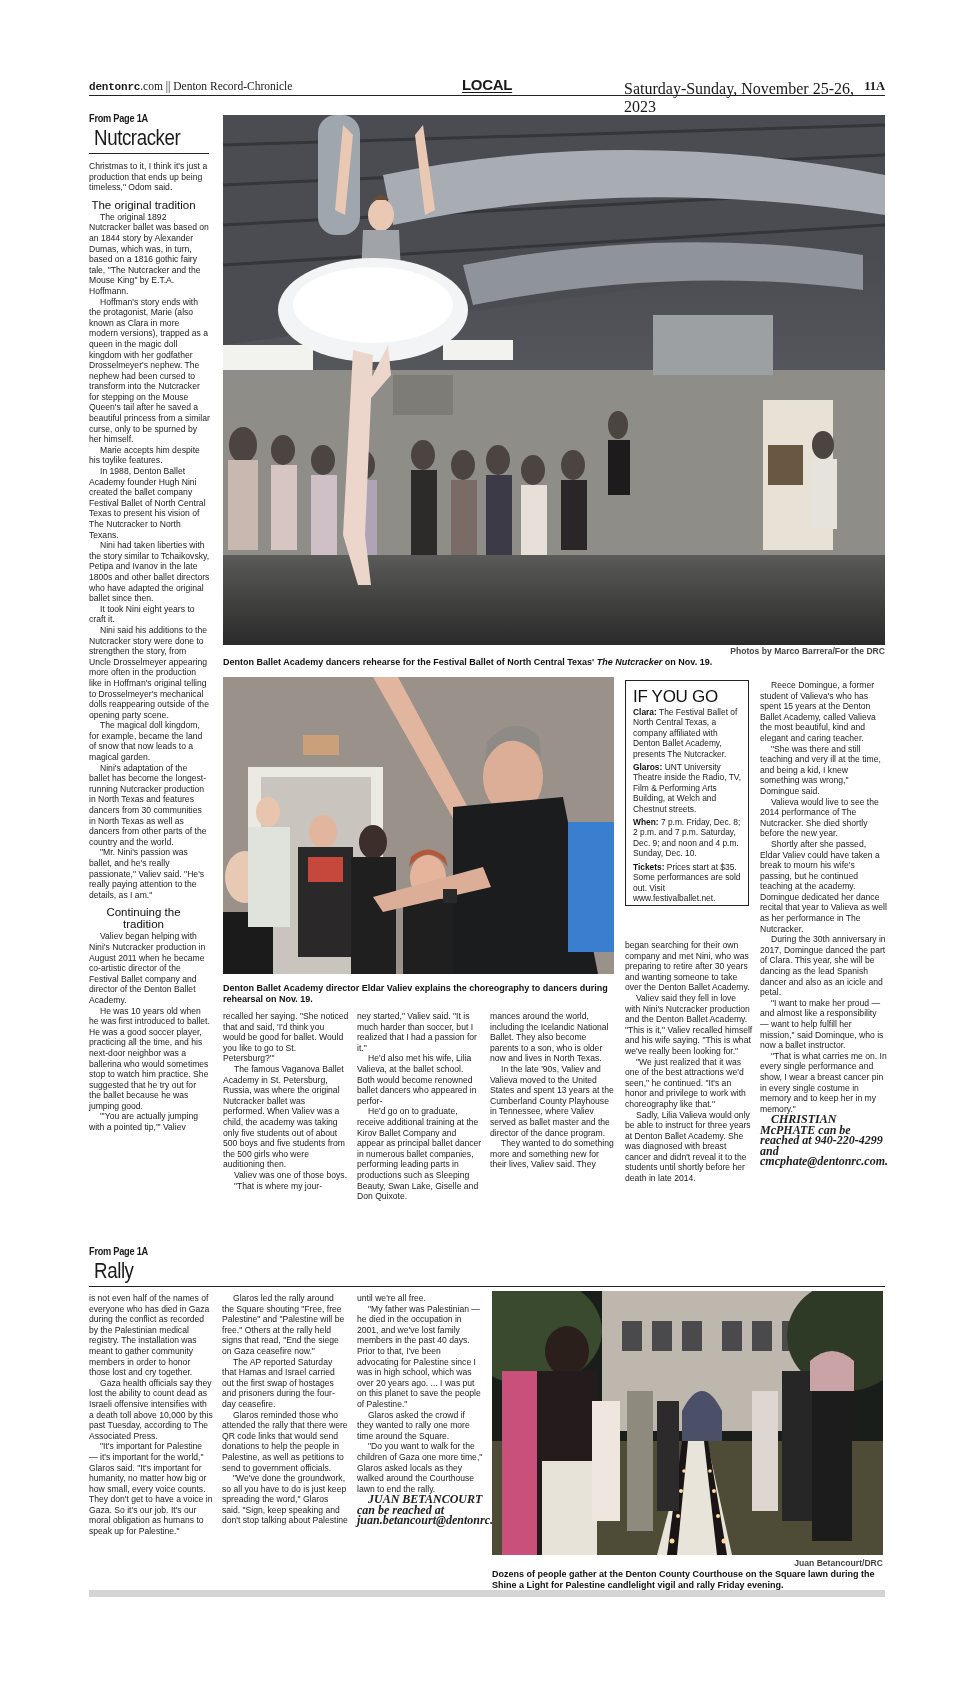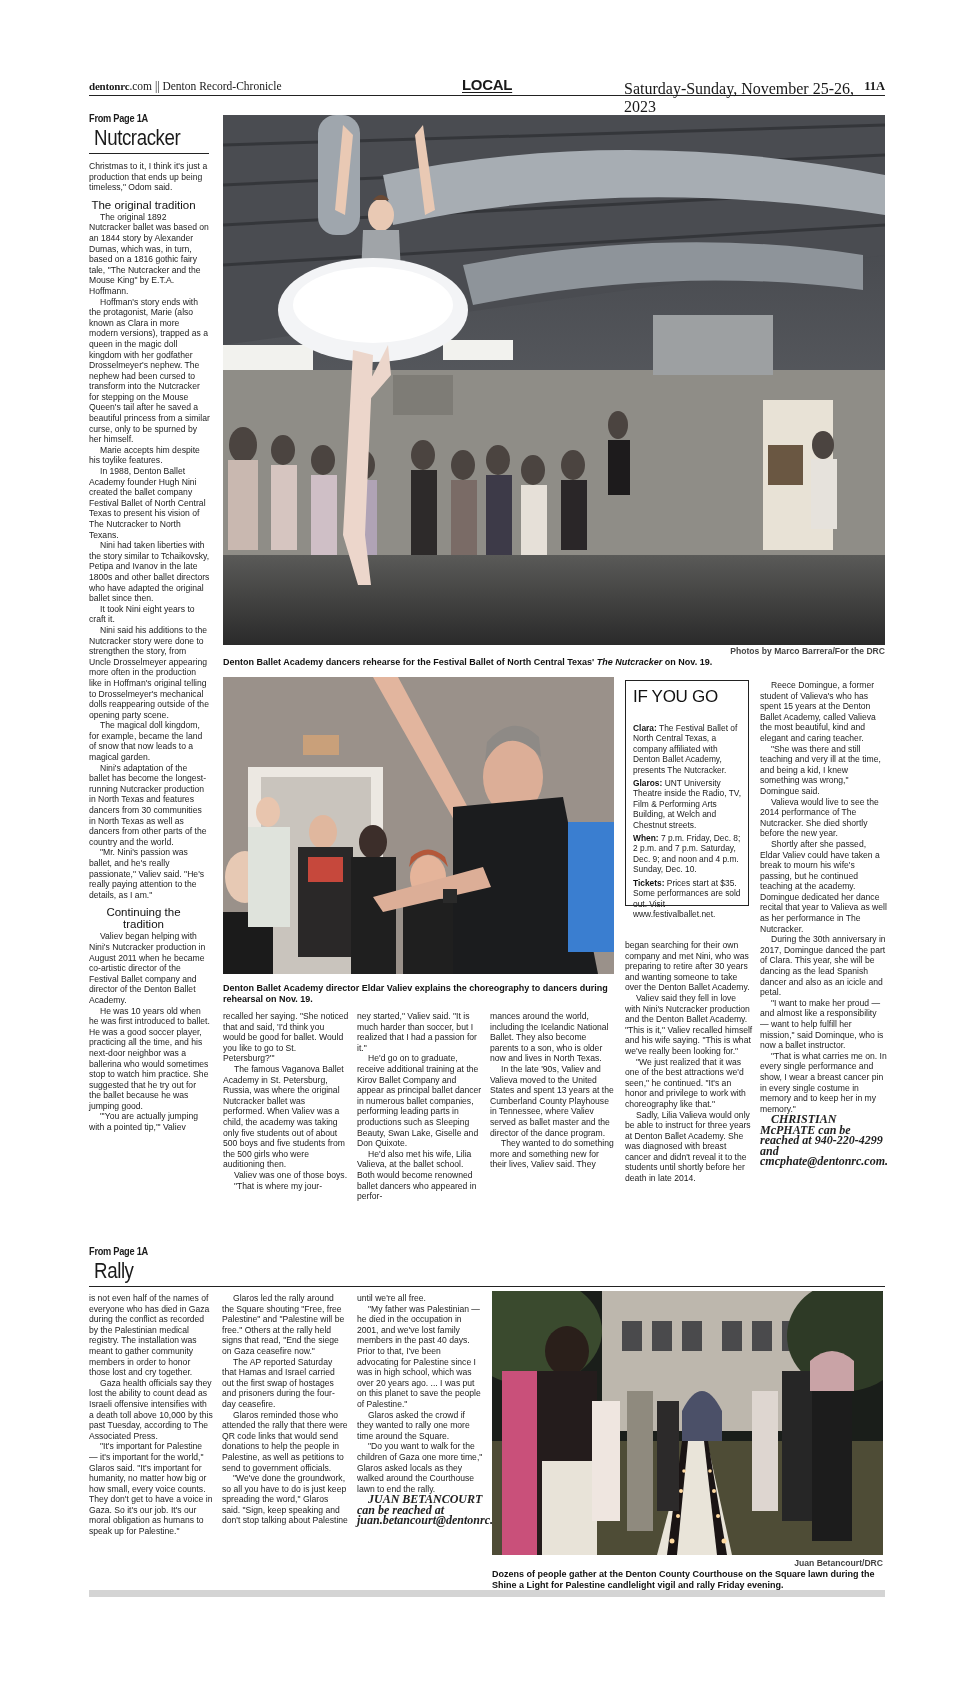--- a/index.html
+++ b/index.html
@@ -1,41 +1,41 @@
 <!DOCTYPE html>
 <html><head>
 <meta charset="utf-8">
 <style>
   * { box-sizing: border-box; margin: 0; padding: 0; }
   html, body { width: 972px; height: 1692px; background: #ffffff; overflow: hidden; }
   body { position: relative; font-family: "Liberation Sans", sans-serif; color: #1a1a1a; }
   .abs { position: absolute; }
   .masthead { left: 89px; top: 76px; width: 796px; height: 20px; border-bottom: 1.5px solid #222; }
   .mh-left { position: absolute; left: 0; top: 4px; font-family: "Liberation Serif", serif; font-size: 11.5px; }
-  .mh-left b { font-family: Liberation Serif, serif; font-weight: 700; font-size: 11px; letter-spacing: -0.2px; }
+  .mh-left b { font-family: Liberation Mono, monospace; font-weight: 700; font-size: 11px; letter-spacing: -0.2px; }
   .mh-section { position: absolute; left: 373px; top: 0; font-family: "Liberation Sans", sans-serif; font-weight: 700; font-size: 15px; text-decoration: underline; text-underline-offset: 2px; letter-spacing: -0.3px; }
   .mh-date { position: absolute; left: 535px; top: 4px; font-family: "Liberation Serif", serif; font-size: 16px; }
   .mh-page { position: absolute; right: 0; top: 3px; font-family: "Liberation Serif", serif; font-weight: 700; font-size: 12.5px; }
 
   .kicker { font-family: "Liberation Sans", sans-serif; font-weight: 700; font-size: 10.5px; letter-spacing: -0.3px; transform: scaleX(0.88); transform-origin: left; }
   .jump-head { font-family: "Liberation Sans", sans-serif; font-size: 22px; letter-spacing: -0.5px; transform: scaleX(0.85); transform-origin: left; padding-left: 6px; }
   .rule { height: 0; border-top: 1.2px solid #222; }
 
   .col { font-size: 8.6px; line-height: 10.6px; color: #222; }
   .col p { text-indent: 11px; }
   .col p.noindent { text-indent: 0; }
   .col h3 { font-size: 11.5px; line-height: 12px; font-weight: 400; color: #111; margin: 6px 12px 1px 0; text-align: center; }
   .sig { font-family: "Liberation Serif", serif; font-style: italic; font-weight: 700; font-size: 12px; line-height: 10.5px; text-indent: 11px; }
 
   .photo { overflow: hidden; }
   .credit { font-size: 8.6px; font-weight: 700; color: #444; text-align: right; }
   .caption { font-size: 9px; line-height: 10.5px; font-weight: 700; color: #111; }
 
   .info-box { border: 1.3px solid #222; padding: 6px 6px 6px 7px; }
-  .info-title { font-size: 17px; font-weight: 400; letter-spacing: -0.3px; color: #111; margin-bottom: 16px; }
+  .info-title { font-size: 17px; font-weight: 400; letter-spacing: -0.3px; color: #111; margin-bottom: 0; }
   .info-item { font-size: 8.4px; line-height: 10.4px; margin-bottom: 3px; color: #222; }
   .info-item b { color: #111; }
 
   .footer-bar { left: 89px; top: 1590px; width: 796px; height: 7px; background: #d4d4d4; }
 </style>
 </head>
 <body>
 
 <div class="abs masthead">
   <span class="mh-left"><b>dentonrc</b><span>.com || Denton Record-Chronicle</span></span>
@@ -170,22 +170,22 @@
 <div class="abs caption" style="left:223px; top:983px; width:400px;">Denton Ballet Academy director Eldar Valiev explains the choreography to dancers during rehearsal on Nov. 19.</div>
 
 <div class="abs col" id="n-col2" style="left:223px; top:1011px; width:126px;">
     <p class="noindent">recalled her saying. "She noticed that and said, 'I'd think you would be good for ballet. Would you like to go to St. Petersburg?'"</p>
     <p>The famous Vaganova Ballet Academy in St. Petersburg, Russia, was where the original Nutcracker ballet was performed. When Valiev was a child, the academy was taking only five students out of about 500 boys and five students from the 500 girls who were auditioning then.</p>
     <p>Valiev was one of those boys.</p>
     <p>"That is where my jour-</p>
   </div>
 <div class="abs col" id="n-col3" style="left:357px; top:1011px; width:126px;">
     <p class="noindent">ney started," Valiev said. "It is much harder than soccer, but I realized that I had a passion for it."</p>
+    <p>He'd also met his wife, Lilia Valieva, at the ballet school. Both would become renowned ballet dancers who appeared in perfor-</p>
     <p>He'd go on to graduate, receive additional training at the Kirov Ballet Company and appear as principal ballet dancer in numerous ballet companies, performing leading parts in productions such as Sleeping Beauty, Swan Lake, Giselle and Don Quixote.</p>
-    <p>He'd also met his wife, Lilia Valieva, at the ballet school. Both would become renowned ballet dancers who appeared in perfor-</p>
   </div>
 <div class="abs col" id="n-col4" style="left:490px; top:1011px; width:127px;">
     <p class="noindent">mances around the world, including the Icelandic National Ballet. They also become parents to a son, who is older now and lives in North Texas.</p>
     <p>In the late '90s, Valiev and Valieva moved to the United States and spent 13 years at the Cumberland County Playhouse in Tennessee, where Valiev served as ballet master and the director of the dance program.</p>
     <p>They wanted to do something more and something new for their lives, Valiev said. They</p>
   </div>
 
 <div class="abs info-box" style="left:625px; top:680px; width:124px; height:226px;">
   <div class="info-title">IF YOU GO</div>
   <div id="info-items">

